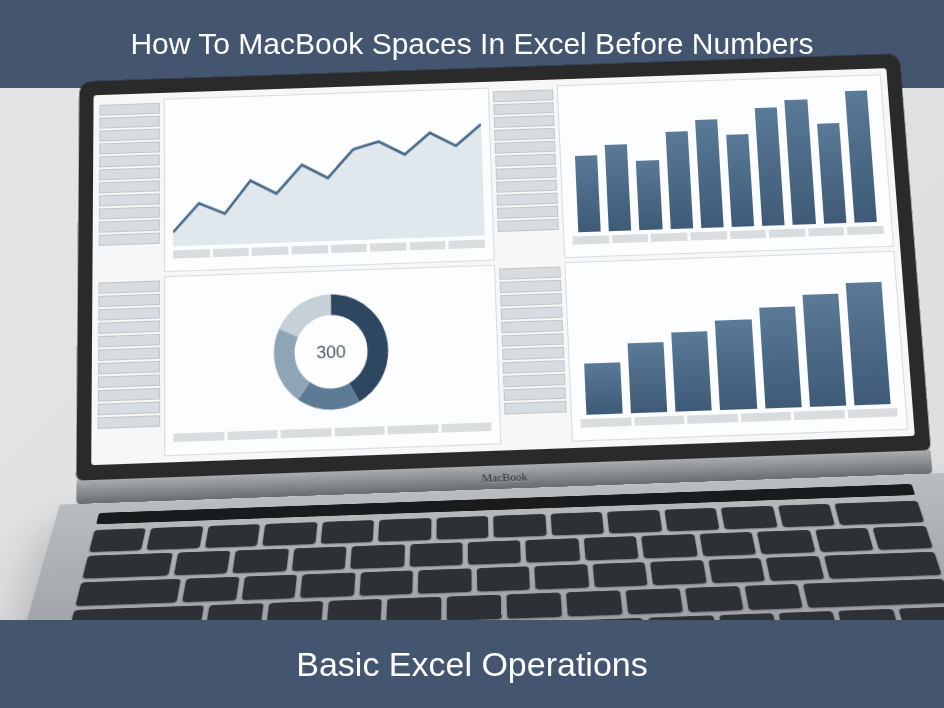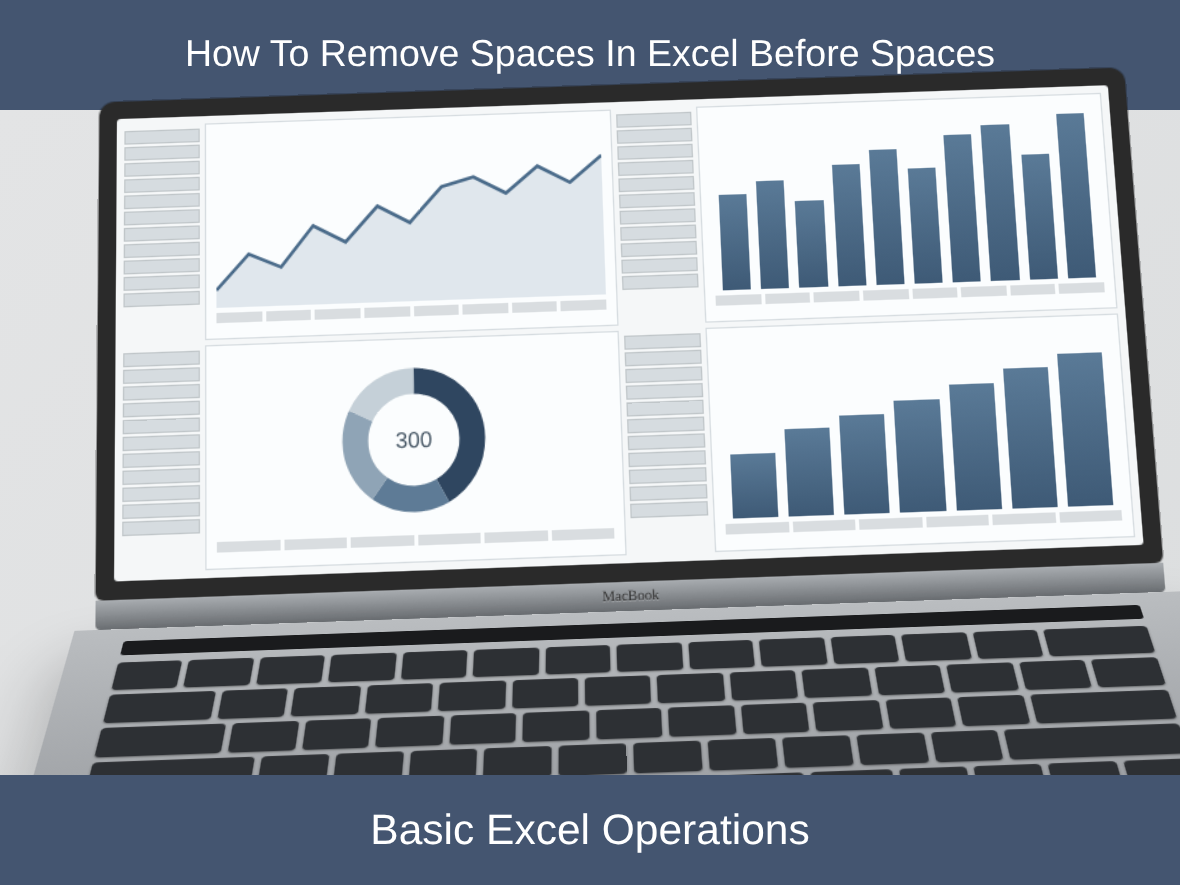--- a/index.html
+++ b/index.html
@@ -115,21 +115,21 @@
 }
 .touchbar { height: 16px; background: #1a1b1d; border-radius: 3px; margin-bottom: 8px; }
 .keys { display: flex; flex-direction: column; gap: 5px; }
 .krow { display: flex; gap: 5px; }
 .key { height: 30px; background: #2d3034; border-radius: 4px; box-shadow: inset 0 1px 1px rgba(255,255,255,0.05), 0 1px 2px rgba(0,0,0,0.4); }
 </style>
 </head>
 <body>
 
 <div class="banner banner-top">
-  <span>How To Remove Spaces In Excel Before Spaces</span>
+  <span>How To MacBook Spaces In Excel Before Numbers</span>
 </div>
 
 <div class="scene">
   <div class="laptop">
     <div class="screen-bezel">
       <div class="screen">
 
         <div class="cell-strip">
           <div class="box"></div>
             <div class="box"></div>

